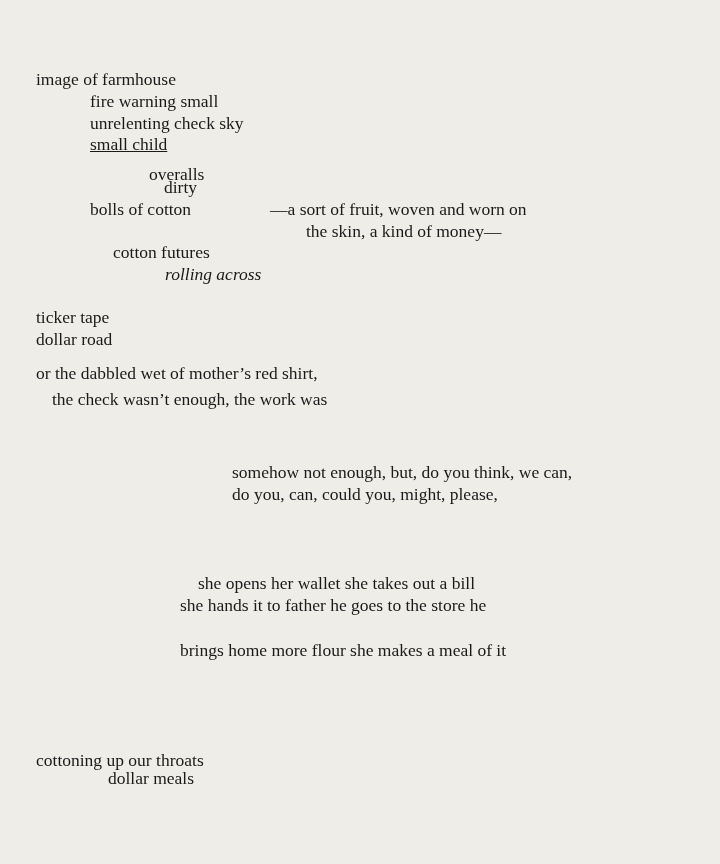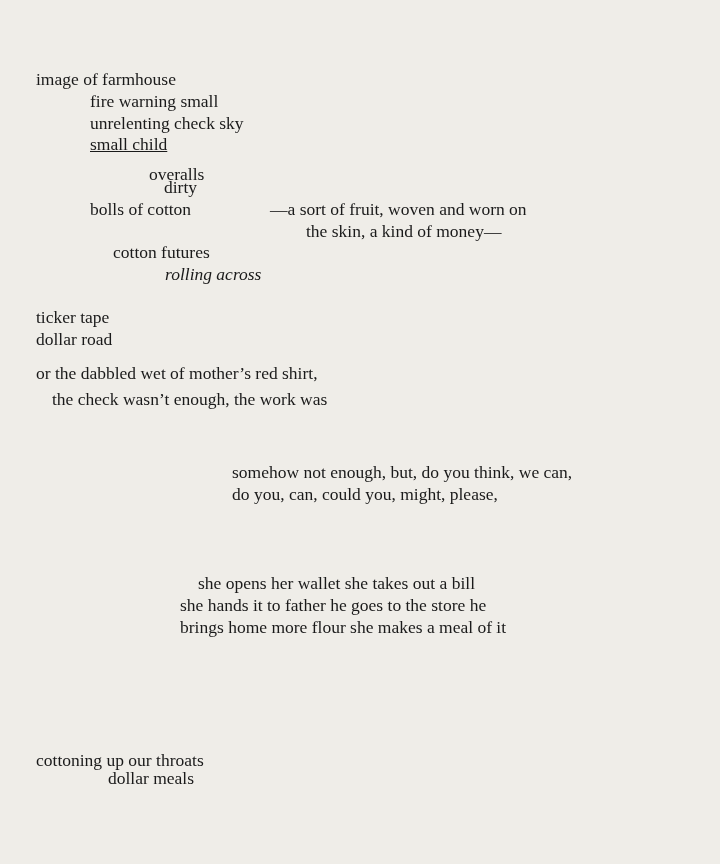--- a/index.html
+++ b/index.html
@@ -34,16 +34,16 @@
   <div class="line" style="left: 90px; top: 242px; margin-left: 23px;">cotton futures</div>
   <div class="line" style="left: 165px; top: 264px; font-style: italic;">rolling across</div>
   <div class="line" style="left: 36px; top: 307px;">ticker tape</div>
   <div class="line" style="left: 36px; top: 329px;">dollar road</div>
   <div class="line" style="left: 36px; top: 363px;">or the dabbled wet of mother’s red shirt,</div>
   <div class="line" style="left: 36px; top: 389px; margin-left: 16px;">the check wasn’t enough, the work was</div>
   <div class="line" style="left: 208px; top: 462px; margin-left: 24px;">somehow not enough, but, do you think, we can,</div>
   <div class="line" style="left: 184px; top: 484px; margin-left: 48px;">do you, can, could you, might, please,</div>
   <div class="line" style="left: 198px; top: 573px;">she opens her wallet she takes out a bill</div>
   <div class="line" style="left: 180px; top: 595px;">she hands it to father he goes to the store he</div>
-  <div class="line" style="left: 180px; top: 617px;">brings home more flour she makes a meal of it</div>
+  <div class="line" style="left: 180px; top: 640px;">brings home more flour she makes a meal of it</div>
   <div class="line" style="left: 108px; top: 728px; margin-top: 40px;">dollar meals</div>
   <div class="line" style="left: 36px; top: 750px; font-family: Liberation Serif, serif;">cottoning up our throats</div>
 </div>
 
 </body></html>

